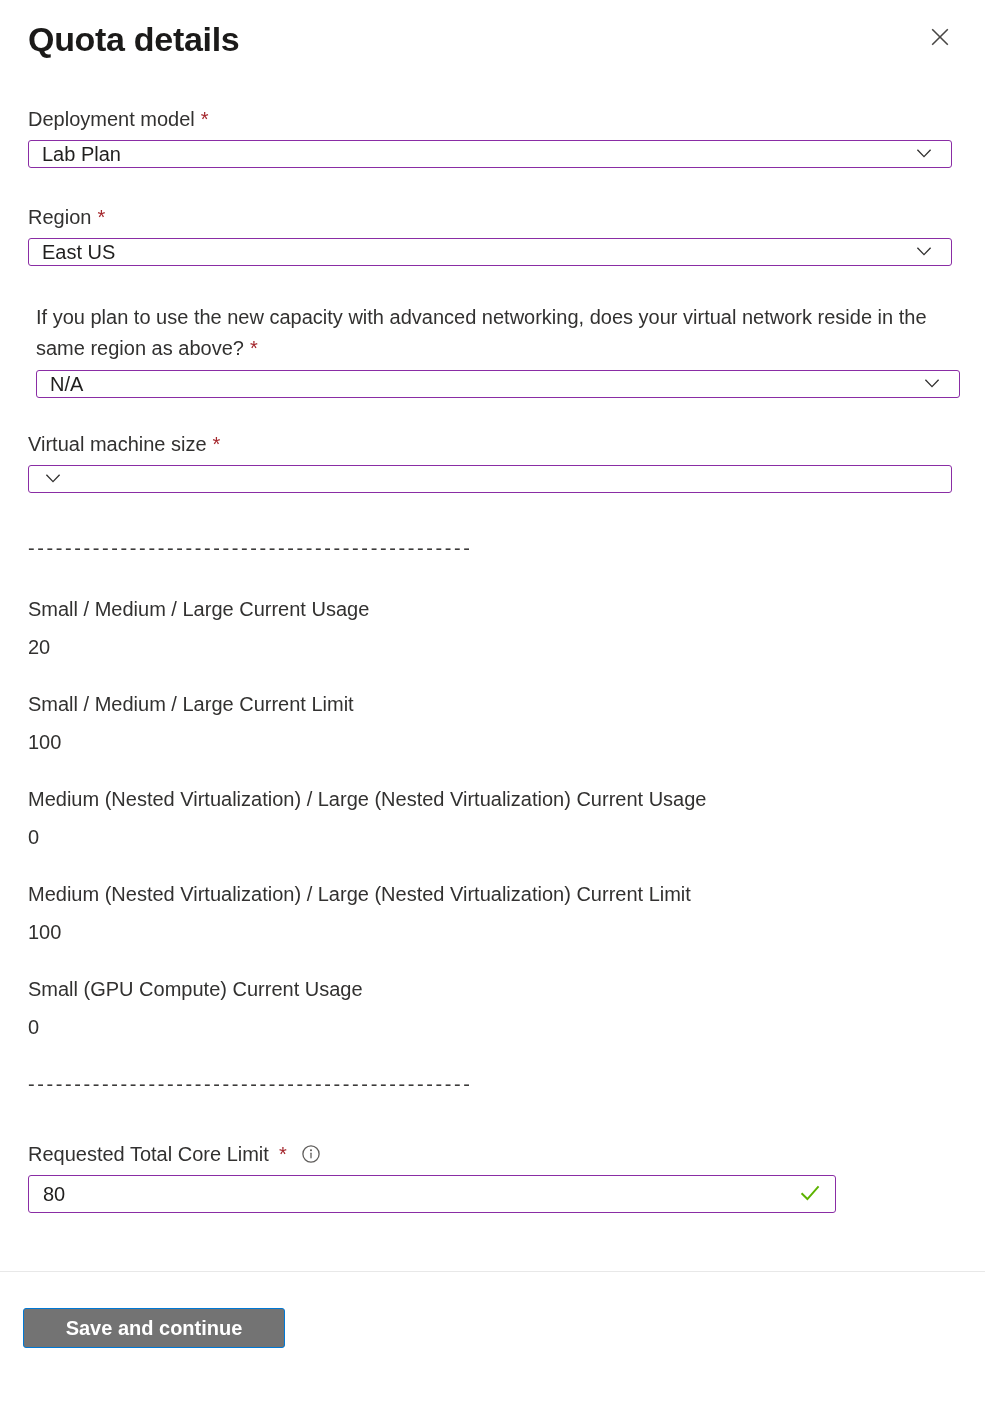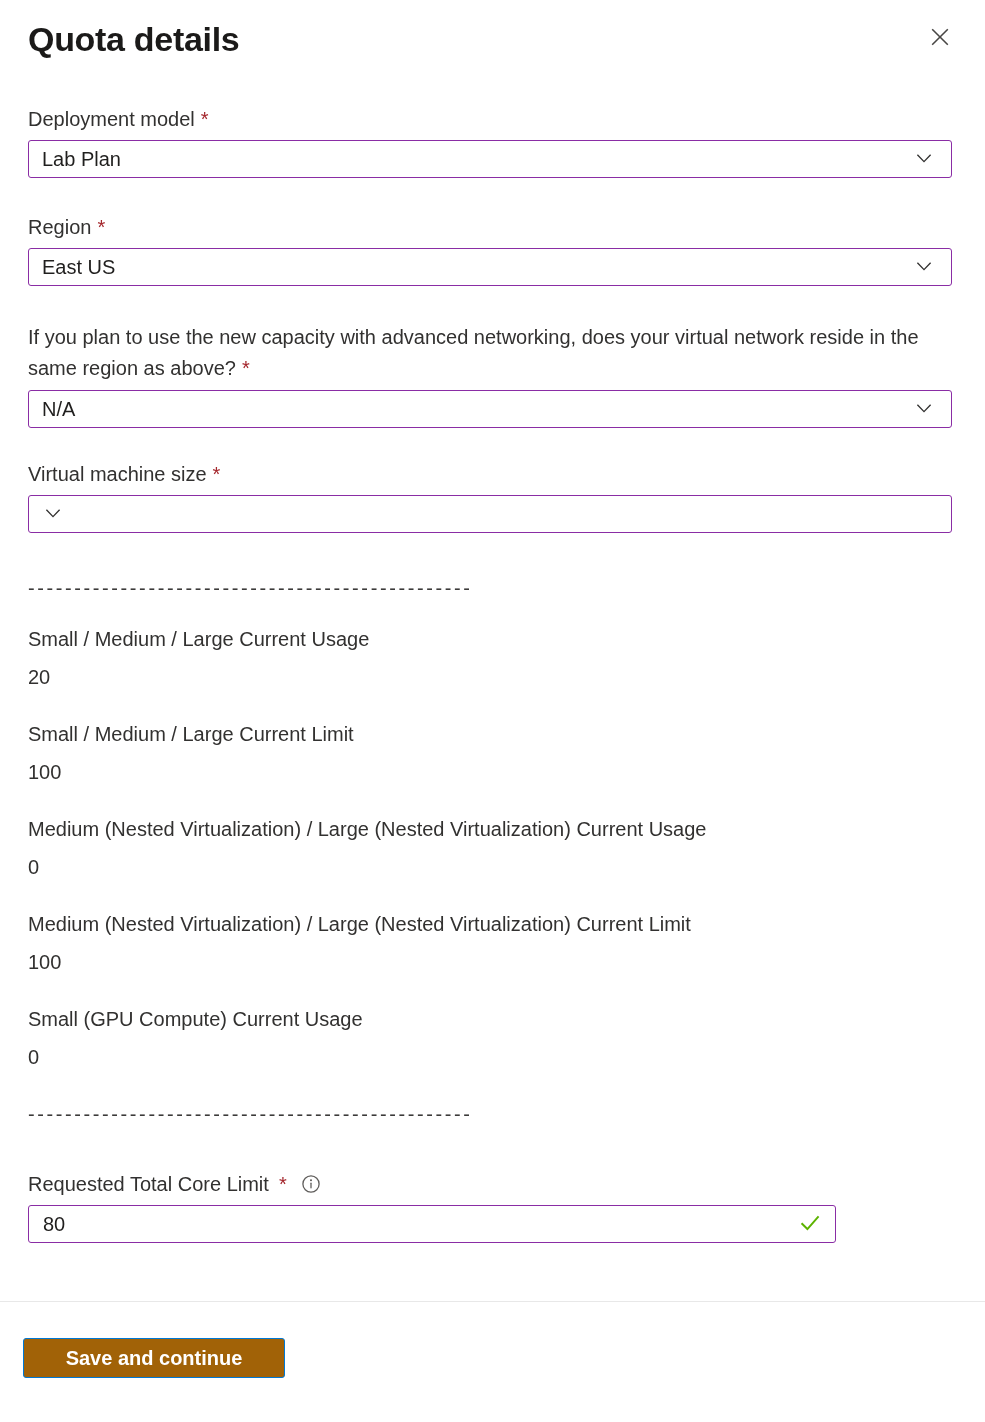--- a/index.html
+++ b/index.html
@@ -17,45 +17,45 @@
   .title { font-size: 34px; font-weight: 700; color: #1b1a19; line-height: 46px; letter-spacing: -0.3px; }
   .close-btn {
     background: none; border: none; cursor: pointer;
     width: 36px; height: 36px; margin-top: 4px; margin-right: -6px;
     display: flex; align-items: center; justify-content: center;
   }
 
   
   .field-1 { margin-top: 44px; }
   .field-2 { margin-top: 36px; }
-  .field-3 { margin-top: 36px; }
+  .field-3 { margin-top: 36px; margin-left: 8px; }
   .field-4 { margin-top: 33px; }
   .label { font-size: 20px; line-height: 26px; color: #323130; margin-bottom: 8px; }
   .label.question { max-width: 912px; line-height: 31px; margin-bottom: 6px; }
   .req { color: #a4262c; margin-left: 6px; font-size: 20px; }
   .dropdown {
-    height: 38px; width: 924px;
+    height: 28px; width: 924px;
     border: 1px solid #8a2da5; border-radius: 3px;
     display: flex; align-items: center; justify-content: space-between;
     padding: 0 16px 0 13px;
     font-size: 20px; color: #201f1e;
     background: #fff; cursor: pointer;
   }
   .chev { flex: 0 0 auto; margin-top: 2px; }
 
   
   .dashes {
     margin-top: 42px;
     font-size: 20px; line-height: 26px; color: #3b3a39;
     letter-spacing: 2.6px; white-space: nowrap; overflow: hidden;
   }
   .dashes-2 { margin-top: 28px; }
 
   
-  .stats { margin-top: 25px; }
+  .stats { margin-top: 35px; }
   .stat { margin-bottom: 31px; }
   .stat-label { font-size: 20px; line-height: 26px; color: #323130; }
   .stat-value { font-size: 20px; line-height: 26px; color: #323130; margin-top: 12px; }
 
   
   .request { margin-top: 44px; }
   .request .label { display: flex; align-items: center; }
   .request .req { margin-left: 10px; }
   .info { margin-left: 14px; display: inline-flex; cursor: pointer; }
   .input-wrap {
@@ -70,21 +70,21 @@
     font-size: 20px; color: #201f1e;
     padding: 0 0 0 14px; height: 100%; background: transparent;
   }
   .check { flex: 0 0 auto; }
 
   
   .footer-divider { margin: 58px -33px 0 -28px; border: none; border-top: 1px solid #e8e8e8; height: 0; }
   .footer { padding: 36px 0 0 0; }
   .save-btn {
     width: 262px; height: 40px;
-    background: #a16207; color: #ffffff;
+    background: #737373; color: #ffffff;
     border: 1px solid #0078d4; border-radius: 3px;
     font-family: "Liberation Sans", sans-serif;
     font-size: 20px; font-weight: 700;
     display: flex; align-items: center; justify-content: center;
     cursor: pointer; margin-left: -5px;
   }
 </style>
 </head>
 <body>
 

